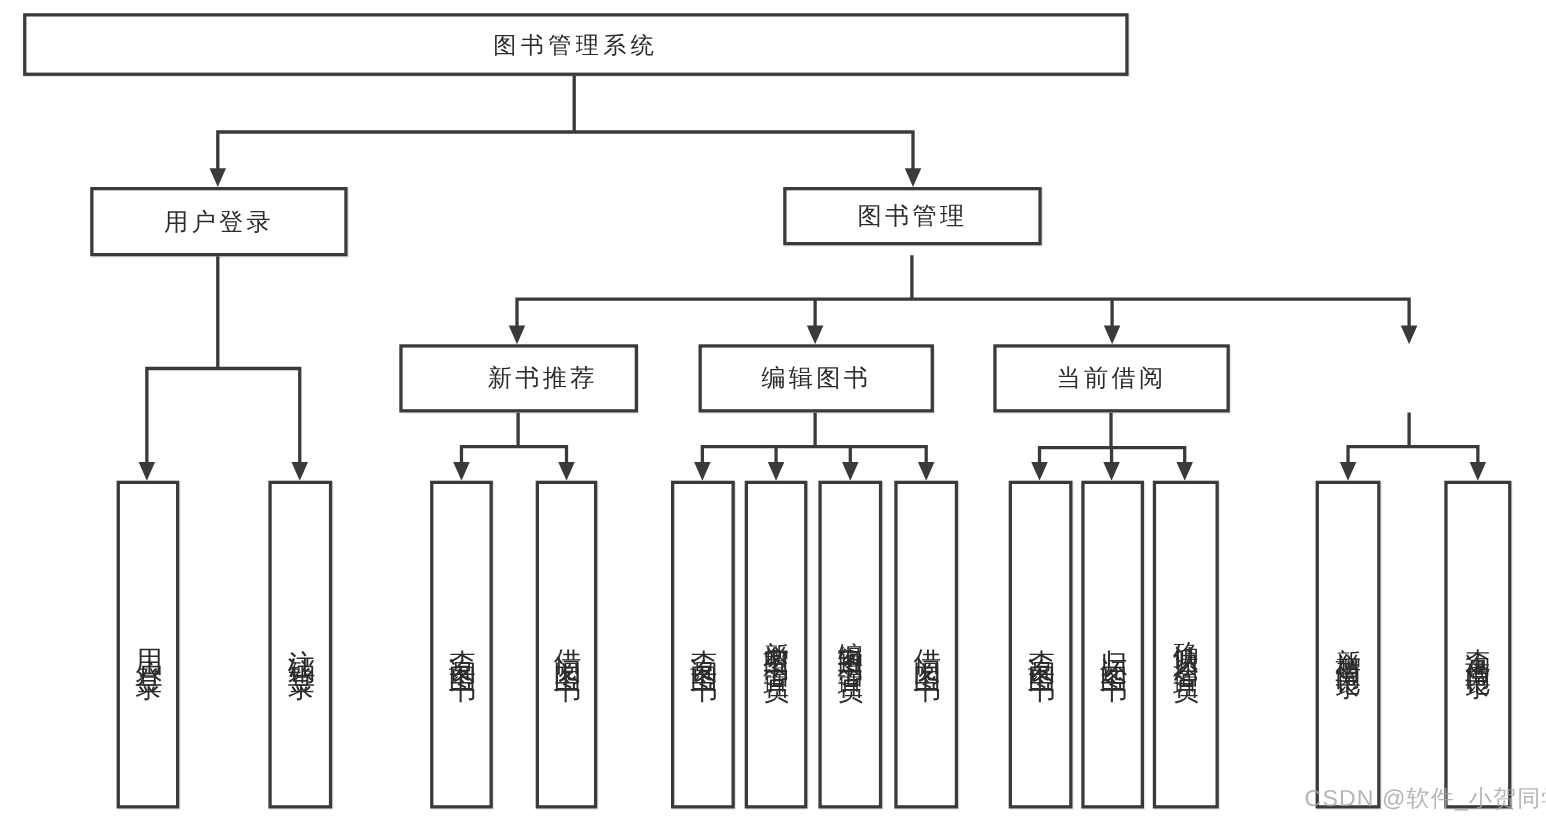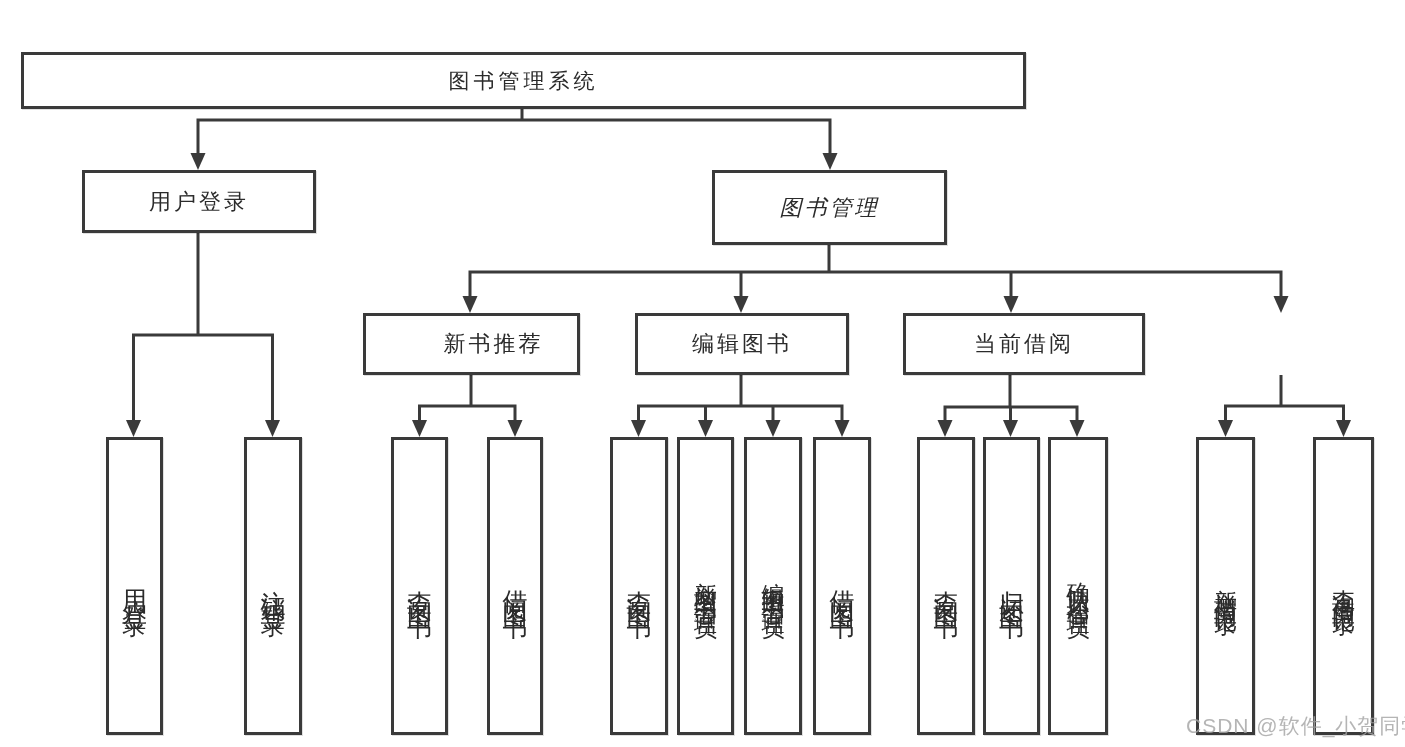--- a/index.html
+++ b/index.html
@@ -34,21 +34,20 @@
     box-shadow: 1px 1px 0 rgba(0,0,0,0.12);
   }
   .node.h {
     font-size: 22px;
     letter-spacing: 3px;
     white-space: nowrap;
   }
   .node.h.root {
     font-size: 21px;
     letter-spacing: 4px;
-    margin-top: 40px;
   }
   .node.v {
     writing-mode: vertical-rl;
     text-orientation: mixed;
     font-size: 25px;
     letter-spacing: 8px;
     line-height: 1;
   }
   .node.v.tight {
     font-size: 23px;
@@ -106,25 +105,25 @@
       <polygon points="1003,420 1018,420 1010.5,437"></polygon>
       <polygon points="1069.5,420 1084.5,420 1077,437"></polygon>
       <polygon points="1218,420 1233,420 1225.5,437"></polygon>
       <polygon points="1336,420 1351,420 1343.5,437"></polygon>
     </g>
   </svg>
 
   <div class="node h root" style="left:21px; top:12px; width:1005px; height:57px;">图书管理系统</div>
 
   <div class="node h" style="left:82px; top:170px; width:234px; height:63px;">用户登录</div>
-  <div class="node h" style="left:712px; top:170px; width:235px; height:75px;font-style:italic;">图书管理</div>
+  <div class="node h" style="left:712px; top:170px; width:235px; height:53px;">图书管理</div>
 
   <div class="node h" style="left:363px; top:313px; width:217px; height:62px;padding-left:44px;">新书推荐</div>
   <div class="node h" style="left:635px; top:313px; width:214px; height:62px;">编辑图书</div>
-  <div class="node h" style="left:903px; top:313px; width:242px; height:62px;">当前借阅</div>
+  <div class="node h" style="left:903px; top:313px; width:215px; height:62px;">当前借阅</div>
 
   <div class="node v" style="left:106px; top:437px; width:57px; height:298px;">用户登录</div>
   <div class="node v" style="left:244px; top:437px; width:58px; height:298px;">注销登录</div>
 
   <div class="node v" style="left:391px; top:437px; width:57px; height:298px;">查询图书</div>
   <div class="node v" style="left:487px; top:437px; width:56px; height:298px;">借阅图书</div>
 
   <div class="node v" style="left:610px; top:437px; width:58px; height:298px;">查询图书</div>
   <div class="node v tight" style="left:677px; top:437px; width:57px; height:298px;">新增图书（管理员）</div>
   <div class="node v tight" style="left:744px; top:437px; width:58px; height:298px;">编辑图书（管理员）</div>

